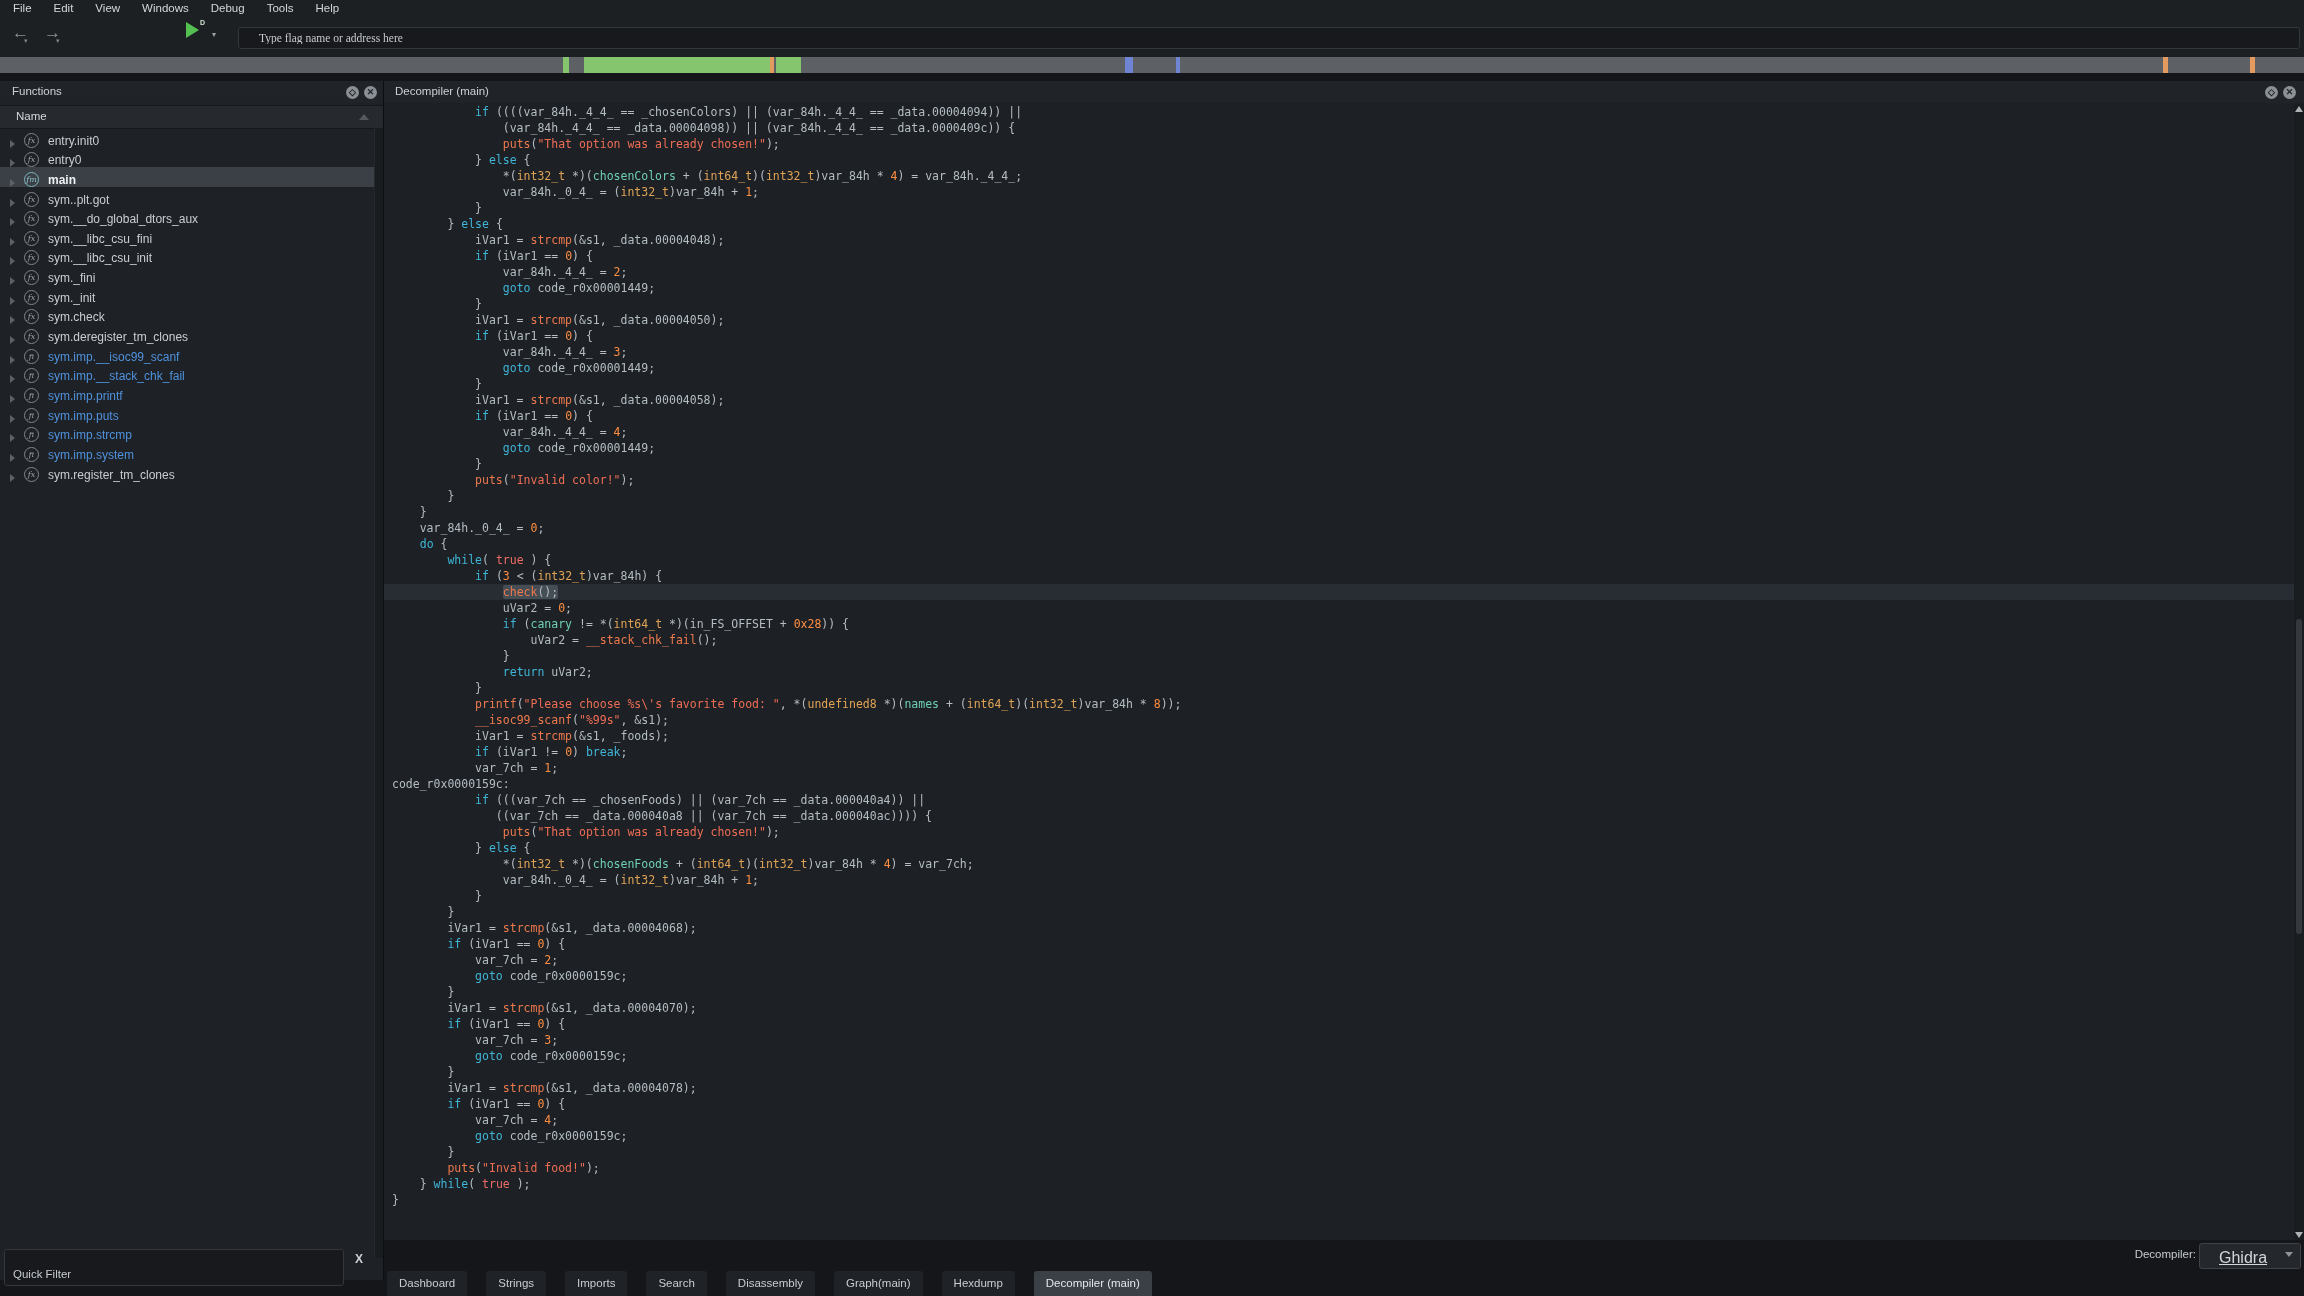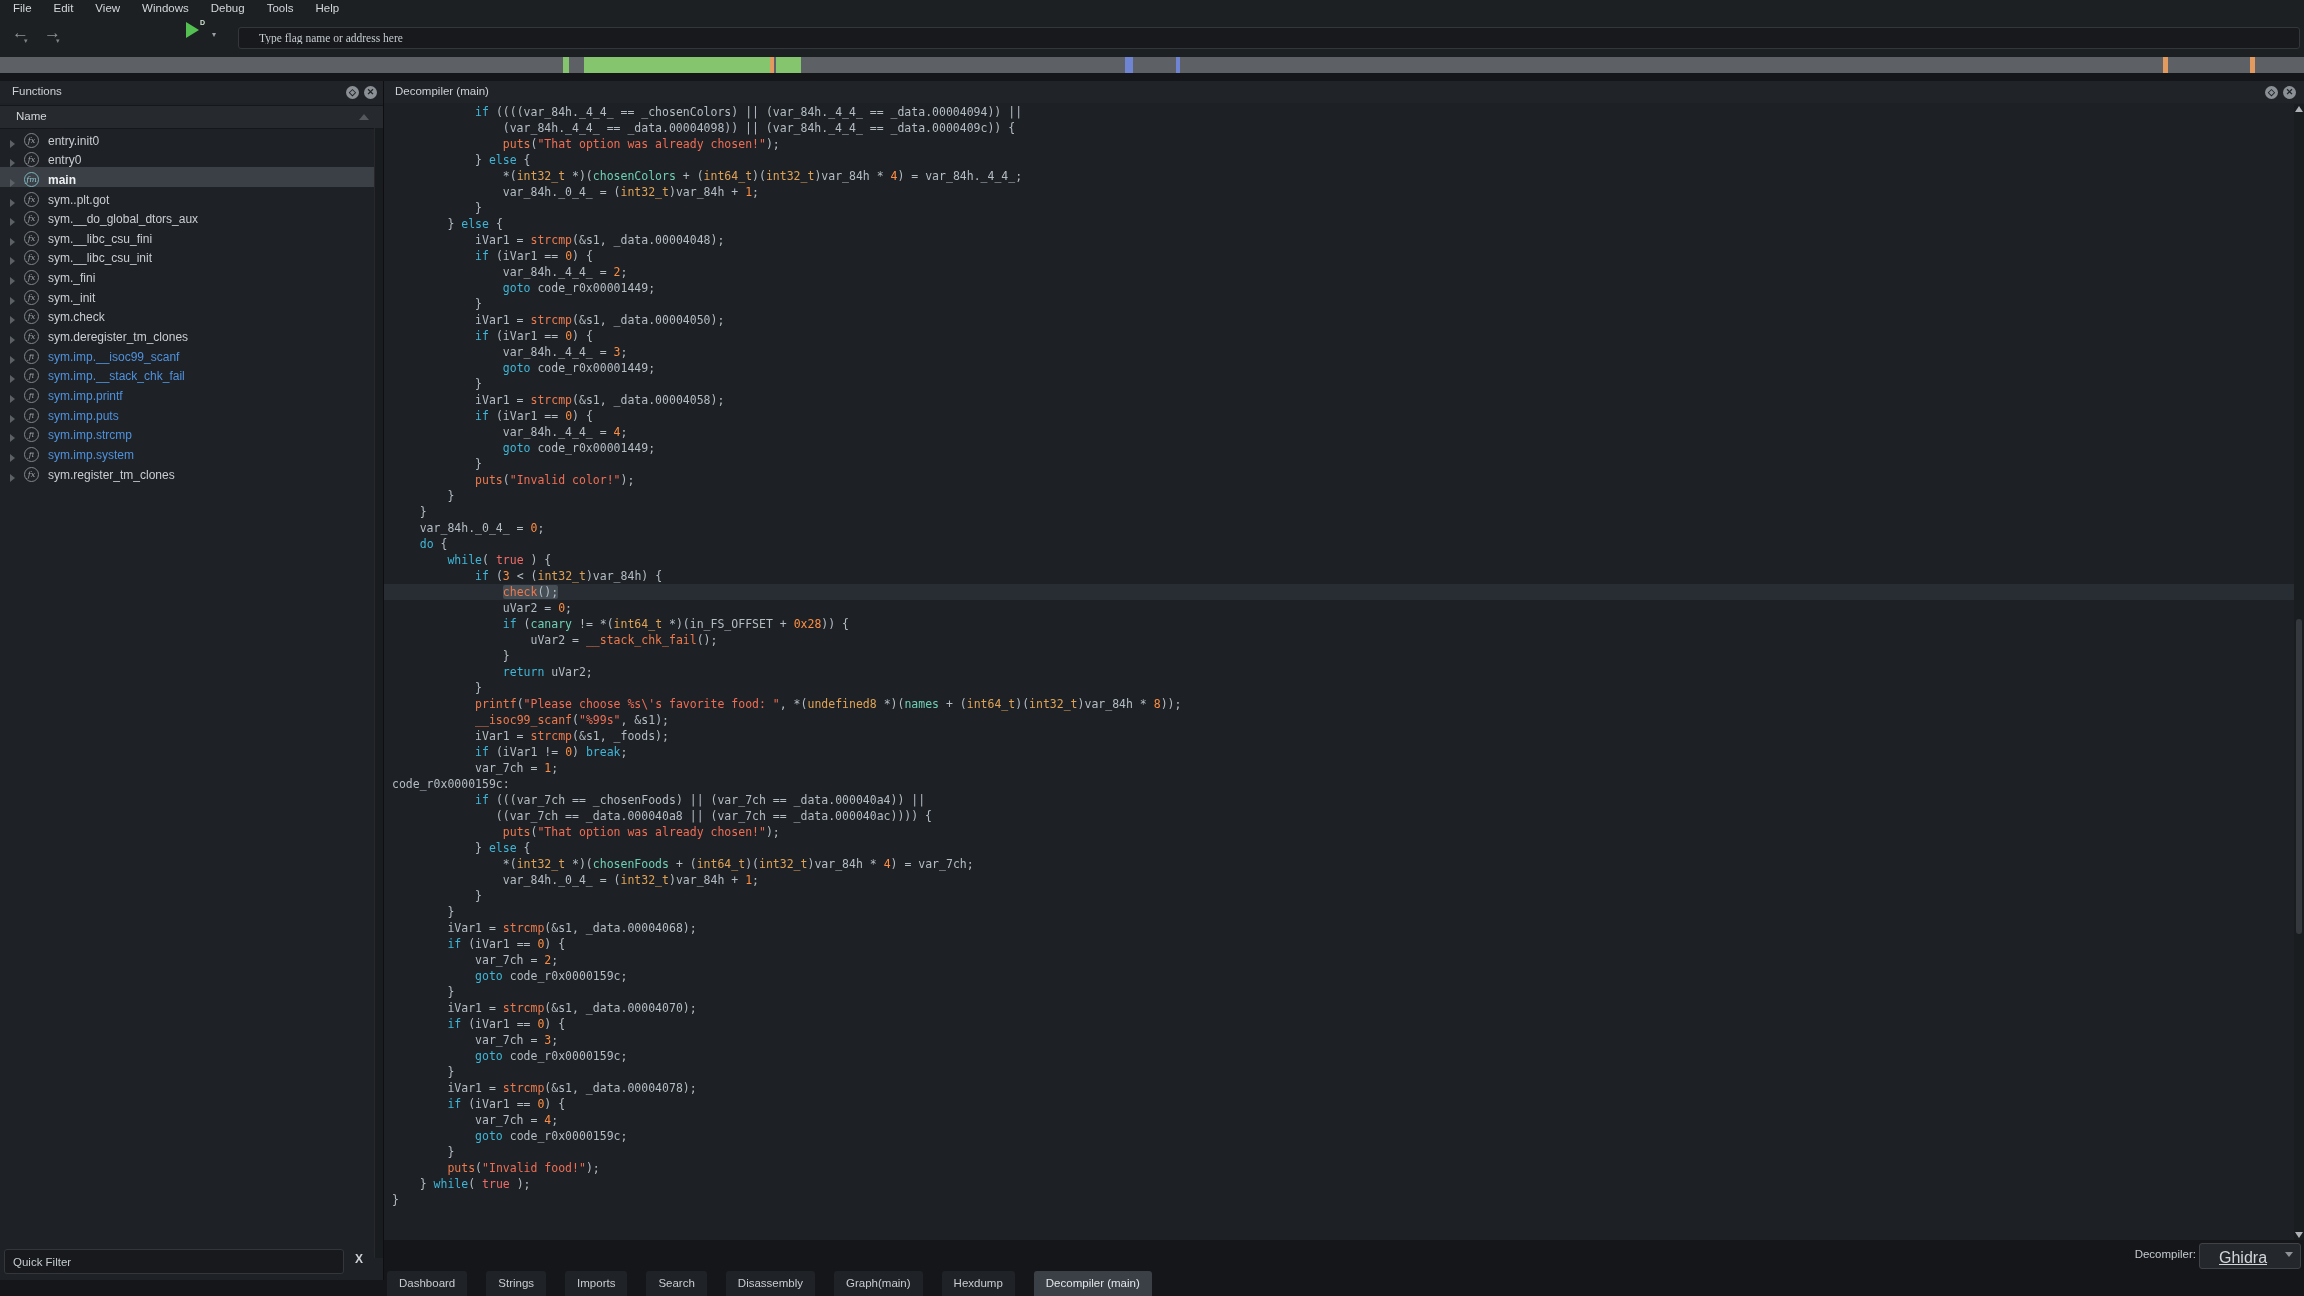--- a/index.html
+++ b/index.html
@@ -53,21 +53,21 @@
     font-family:"DejaVu Serif",serif;}
   .fn-row.selected .fn-icon{border-color:#7db4be;color:#8fc3cc;}
   .fn-label{margin-left:9px;font-size:12px;color:#c9ced3;white-space:nowrap;}
   .fn-row.import .fn-label{color:#4f92dd;}
   .fn-row.selected .fn-label{color:#eef1f4;font-weight:bold;}
   #fn-scrolltrack{position:absolute;right:0;top:47px;width:8px;height:1130px;
     background:#191c1f;border-left:1px solid #26282c;}
   #quickfilter-bar{position:absolute;left:0;top:1166px;width:383px;height:33px;}
   #quickfilter-input{position:absolute;left:4px;top:2px;width:330px;height:23px;
     background:#17191c;border:1px solid #33363a;border-radius:3px;color:#c6cbd0;
-    font-size:11.5px;padding:0 0 0 8px;outline:none;font-family:"Liberation Sans",sans-serif;}
+    font-size:11.5px;padding:12px 0 0 8px;outline:none;font-family:"Liberation Sans",sans-serif;}
   #quickfilter-input::placeholder{color:#c6cbd0;opacity:1;}
   #quickfilter-close{position:absolute;left:355px;top:5px;color:#ced2d6;font-size:12px;font-weight:bold;}
   
   #decompiler-panel{position:absolute;left:384px;top:81px;width:1920px;height:1159px;background:#1d2125;}
   #decompiler-titlebar{position:absolute;left:0;top:0;width:1920px;height:22px;background:#202327;}
   #decompiler-title{position:absolute;left:11px;top:4px;}
   
   #code{position:absolute;left:0;top:23px;width:1910px;
     font-family:"DejaVu Sans Mono","Liberation Mono",monospace;
     font-size:11.5px;line-height:16px;color:var(--fg,#b4bcc4);}

